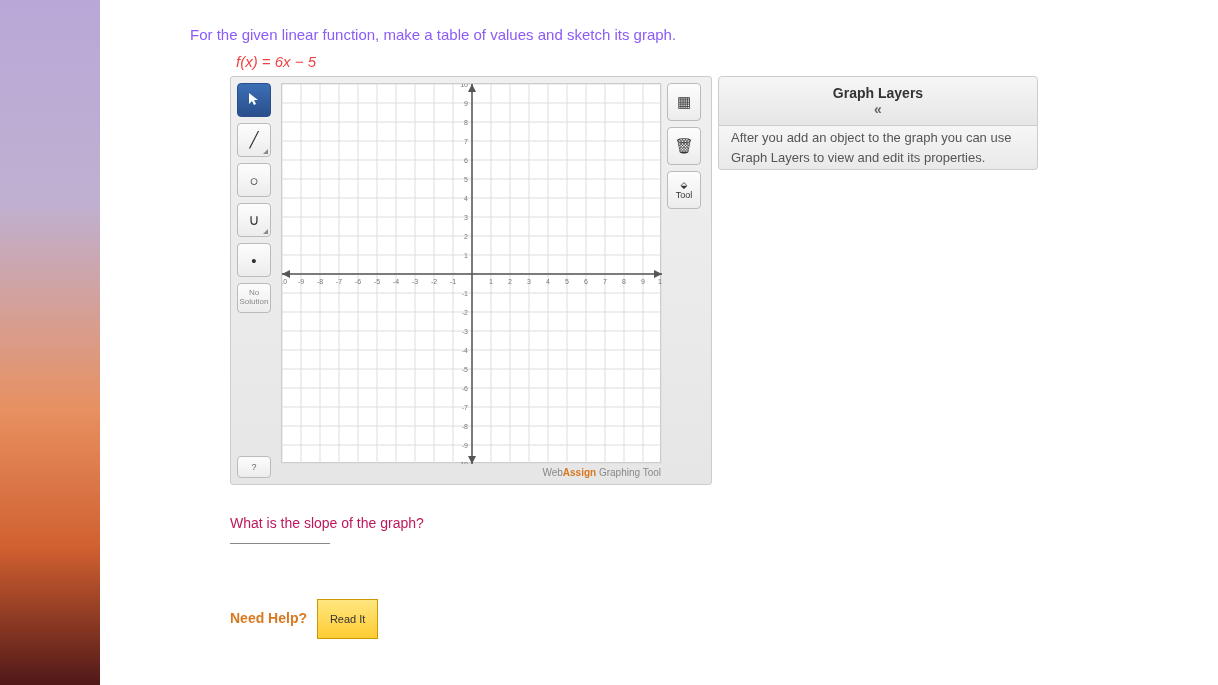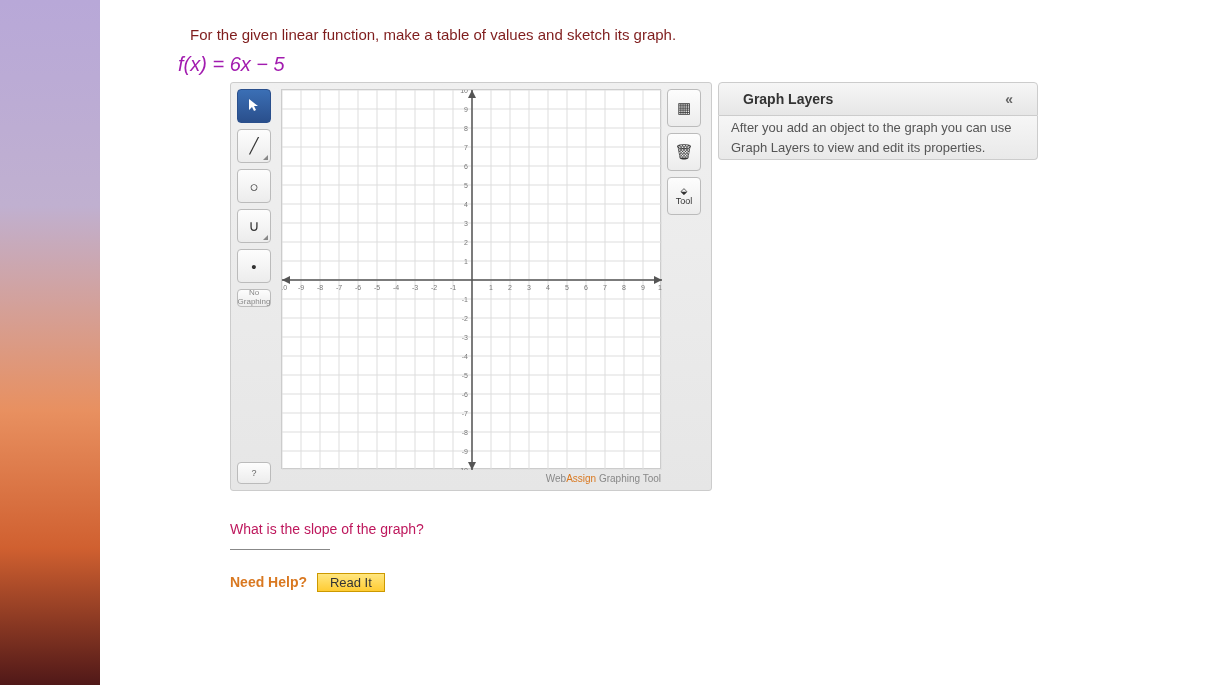--- a/index.html
+++ b/index.html
@@ -18,30 +18,30 @@
       background: linear-gradient(to bottom, #b8a8d8 0%, #c0b0d0 30%, #e89060 60%, #d06030 80%, #501818 100%);
     }
     .page {
       position: absolute;
       left: 100px; top: 0; right: 0; bottom: 0;
       background: #ffffff;
       padding: 20px 30px;
     }
     .prompt-text {
       font-size: 15px;
-      color: #7f1d1d;
+      color: #8b5cf6;
       margin-bottom: 10px;
       margin-top: 6px;
       margin-left: 60px;
     }
     .function-text {
-      font-size: 20px;
+      font-size: 15px;
       font-style: italic;
-      color: #a21caf;
-      margin-left: 48px;
+      color: #ef4444;
+      margin-left: 106px;
       margin-bottom: 6px;
     }
     .graph-area {
       display: flex;
       gap: 0;
       align-items: flex-start;
     }
     .graph-panel {
       border: 1px solid #ccc;
       background: linear-gradient(#f0f0f0, #e6e6e6);
@@ -76,21 +76,21 @@
       color: #fff;
     }
     .tool-btn .corner {
       position: absolute;
       right: 2px; bottom: 2px;
       width: 0; height: 0;
       border-left: 5px solid transparent;
       border-bottom: 5px solid #888;
     }
     .tool-btn.no-solution {
-      height: 18px;
+      height: 30px;
       font-size: 8px;
       line-height: 1.1;
       text-align: center;
       color: #888;
       flex-direction: column;
     }
     .help-btn {
       width: 34px; height: 22px;
       background: linear-gradient(#fdfdfd,#ececec);
       border: 1px solid #bbb;
@@ -113,21 +113,21 @@
       background: #ffffff;
       border: 1px solid #ccc;
       position: relative;
     }
     .branding {
       font-size: 10px;
       color: #888;
       text-align: right;
       padding-top: 4px;
     }
-    .branding .wa { color: #d97820; font-weight: normal;}
+    .branding .wa { color: #d97820; font-weight: bold;}
     .toolbar-right {
       display: flex;
       flex-direction: column;
       gap: 6px;
       width: 38px;
     }
     .toolbar-right .tool-btn { height: 38px; }
     .layers-panel {
       width: 320px;
       margin-left: 6px;
@@ -136,20 +136,21 @@
       background: linear-gradient(#f6f6f6,#e6e6e6);
       border: 1px solid #ccc;
       border-radius: 4px 4px 0 0;
       padding: 8px 24px;
       font-weight: bold;
       font-size: 14px;
       color: #333;
       display: flex;
       justify-content: space-between;
       align-items: center;
+      flex-direction: column;
     }
     .layers-body {
       background: linear-gradient(#f6f6f6,#e9e9e9);
       border: 1px solid #ccc;
       border-top: none;
       border-radius: 0 0 4px 4px;
       padding: 2px 12px;
       font-size: 13px;
       color: #555;
       line-height: 1.5;
@@ -172,25 +173,26 @@
       font-size: 14px;
     }
     .help-label {
       color: #d97820;
       font-weight: bold;
     }
     .readit-btn {
       display: inline-block;
       background: linear-gradient(#ffe680,#ffcc33);
       border: 1px solid #cc9900;
-      padding: 1px 12px;
-      font-size: 13px;
+      padding: 13px 12px;
+      font-size: 11px;
       color: #333;
       cursor: pointer;
       margin-left: 6px;
+      margin-top: 32px;
     }
     .collapse-icon { font-weight: bold; color:#666; cursor:pointer;}
   </style>
 </head>
 <body>
 
 <div class="desktop-bg"></div>
 
 <div class="page">
 
@@ -217,21 +219,21 @@
         </div>
         <div class="tool-btn">
           <span>∪</span>
           <span class="corner"></span>
         </div>
         <div class="tool-btn">
           <span>•</span>
         </div>
         <div class="tool-btn no-solution">
           <span>No</span>
-          <span>Graphing</span>
+          <span>Solution</span>
         </div>
         <div style="flex:1"></div>
         <div class="help-btn">
           <span>?</span>
         </div>
       </div>
 
       <div class="canvas-wrap">
         <div class="graph-canvas">
           <svg id="graph-svg" width="380" height="380" viewBox="0 0 380 380">

